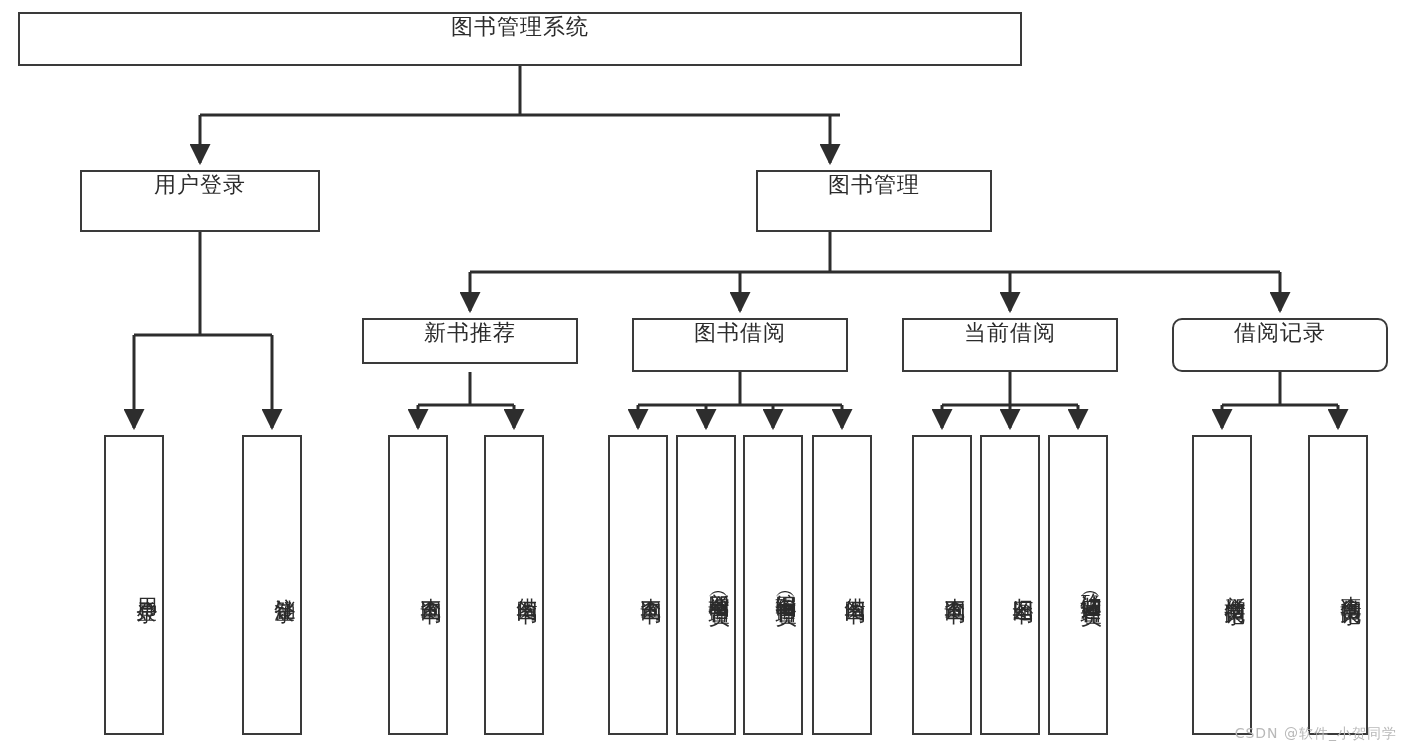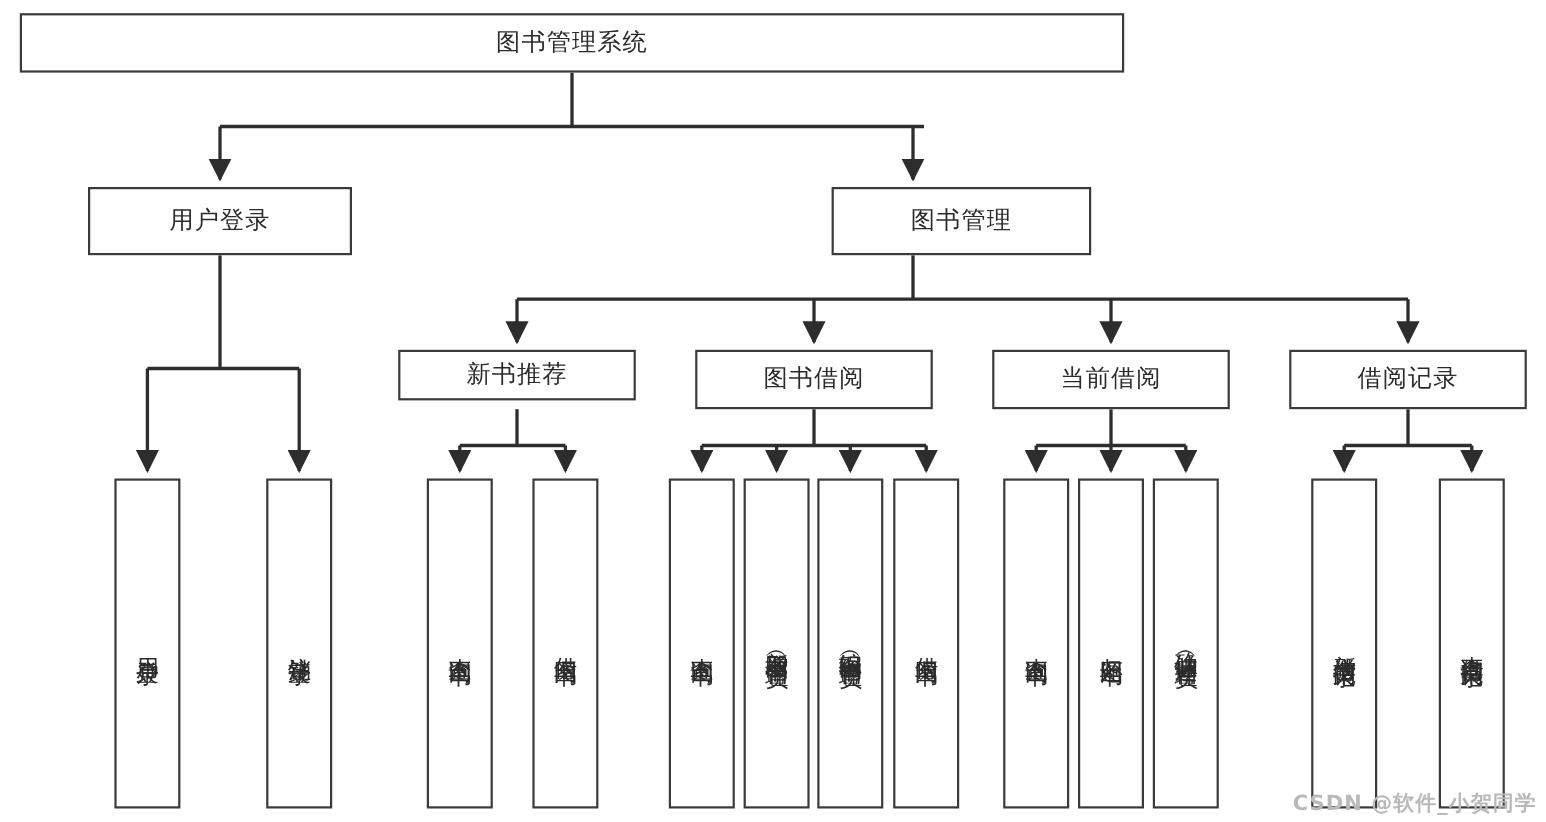--- a/index.html
+++ b/index.html
@@ -25,21 +25,21 @@
     width: 1405px;
     height: 747px;
     pointer-events: none;
   }
   .node {
     position: absolute;
     box-sizing: border-box;
     border: 2px solid #3a3a3a;
     background: #ffffff;
     display: flex;
-    align-items: center;
+    align-items: flex-start;
     justify-content: center;
     color: #2b2b2b;
   }
   .node.horiz {
     font-size: 22px;
     letter-spacing: 1px;
     line-height: 1.2;
   }
   .node.vert {
     writing-mode: vertical-rl;
@@ -53,26 +53,25 @@
   .node.vert .vtext {
     writing-mode: vertical-rl;
     text-orientation: upright;
     display: block;
     white-space: nowrap;
   }
   #watermark {
     position: absolute;
     right: 8px;
     bottom: 4px;
-    font-size: 19px;
+    font-size: 14px;
     color: #b9b9b9;
     letter-spacing: 1px;
     white-space: nowrap;
     user-select: none;
-    font-weight: bold;
   }
 </style>
 </head>
 <body>
 
 <div id="canvas">
 
   <svg id="edges" viewBox="0 0 1405 747" xmlns="http://www.w3.org/2000/svg">
     <defs>
       <marker id="arrow" viewBox="0 0 10 10" refX="9" refY="5" markerWidth="7" markerHeight="7" orient="auto-start-reverse">
@@ -136,21 +135,21 @@
 
   <div class="node horiz" style="left:362px; top:318px; width:216px; height:46px;">
     <span>新书推荐</span>
   </div>
   <div class="node horiz" style="left:632px; top:318px; width:216px; height:54px;">
     <span>图书借阅</span>
   </div>
   <div class="node horiz" style="left:902px; top:318px; width:216px; height:54px;">
     <span>当前借阅</span>
   </div>
-  <div class="node horiz" style="left:1172px; top:318px; width:216px; height:54px;">
+  <div class="node horiz" style="left:1172px; top:318px; width:216px; height:54px;border-radius:10px;">
     <span>借阅记录</span>
   </div>
 
   <div class="node vert" style="left:104px; top:435px; width:60px; height:300px;">
     <span class="vtext">用户登录</span>
   </div>
   <div class="node vert" style="left:242px; top:435px; width:60px; height:300px;">
     <span class="vtext">注销登录</span>
   </div>
 

